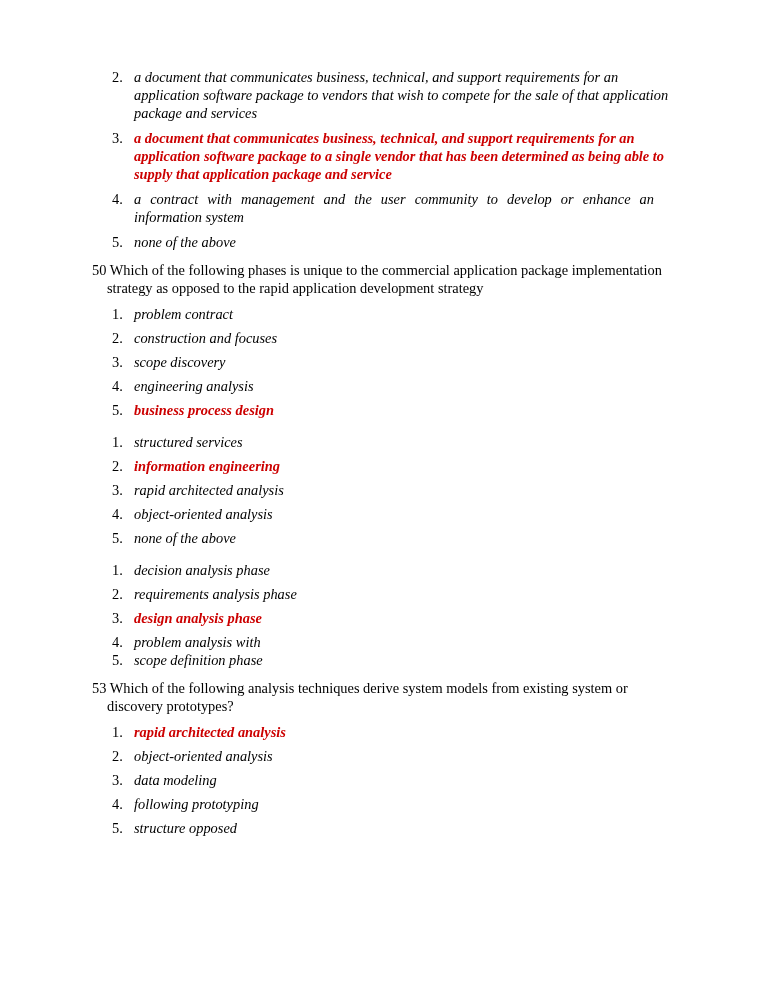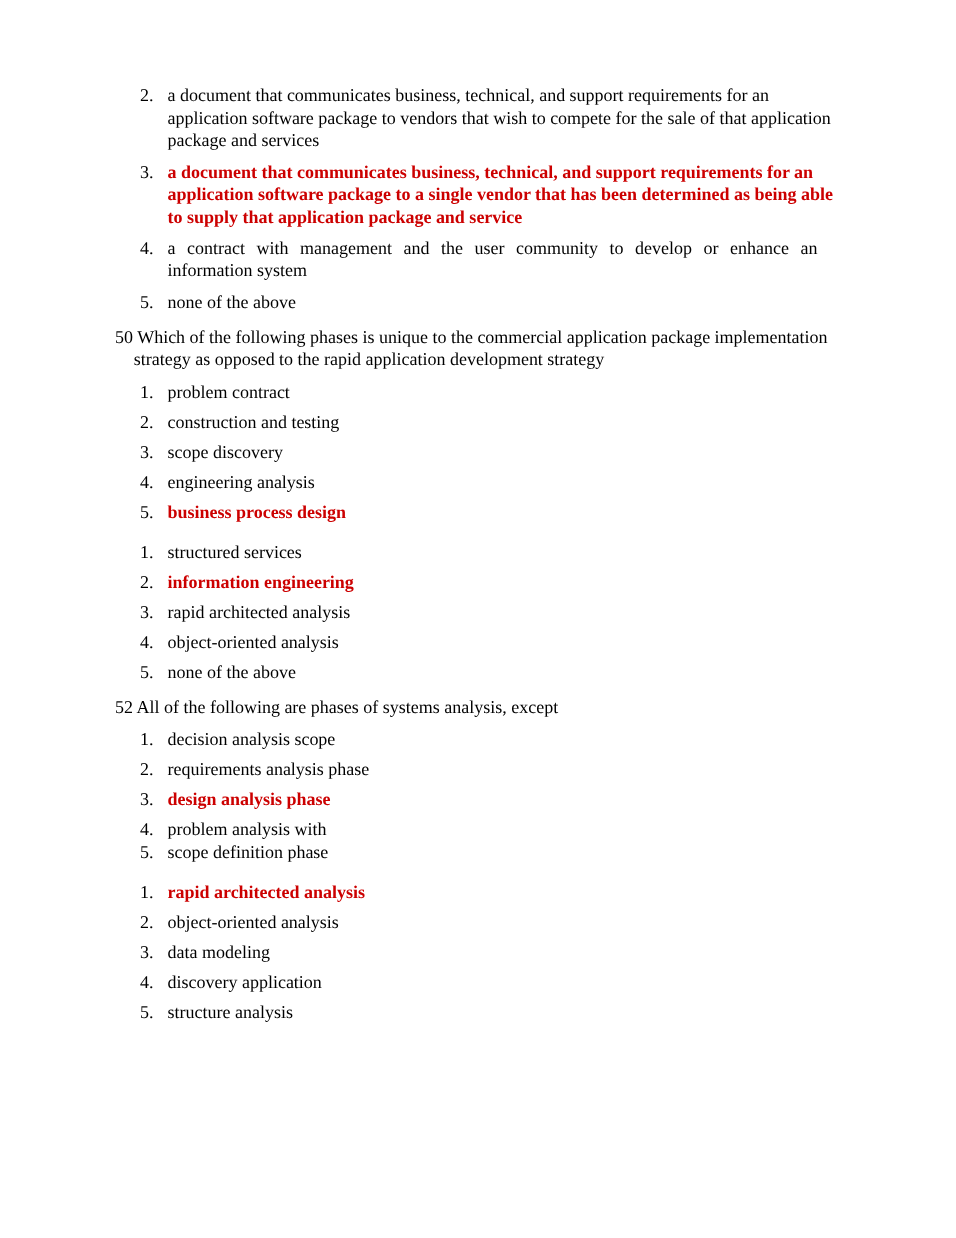--- a/index.html
+++ b/index.html
@@ -63,20 +63,21 @@
   }
   .opt .marker {
     position: absolute;
     left: 20px;
     top: 0;
     width: 22px;
     text-align: left;
   }
   .opt .otext {
     display: block;
+    font-style: italic;
   }
 
   
   .opt.tight {
     margin-bottom: 0;
   }
 
   
   .opt.justify .otext {
     text-align: justify;
@@ -142,21 +143,21 @@
   <div class="question-block">
     <p class="q-stem"><span class="q-num">50</span> <span>Which of the following phases is unique to the commercial application package implementation strategy as opposed to the rapid application development strategy</span></p>
     <div class="gap-xs"></div>
     <ul class="options">
       <li class="opt">
         <span class="marker">1.</span>
         <span class="otext">problem contract</span>
       </li>
       <li class="opt">
         <span class="marker">2.</span>
-        <span class="otext">construction and testing</span>
+        <span class="otext">construction and focuses</span>
       </li>
       <li class="opt">
         <span class="marker">3.</span>
         <span class="otext">scope discovery</span>
       </li>
       <li class="opt">
         <span class="marker">4.</span>
         <span class="otext">engineering analysis</span>
       </li>
       <li class="opt answer">
@@ -190,26 +191,25 @@
       <li class="opt">
         <span class="marker">5.</span>
         <span class="otext">none of the above</span>
       </li>
     </ul>
   </div>
 
   <div class="gap-md"></div>
 
   <div class="question-block">
-    <p class="q-stem"><span class="q-num">52</span> <span>All of the following are phases of systems analysis, except</span></p>
-    <div class="gap-xs"></div>
-    <ul class="options">
-      <li class="opt">
-        <span class="marker">1.</span>
-        <span class="otext">decision analysis scope</span>
+    <div class="gap-xs"></div>
+    <ul class="options">
+      <li class="opt">
+        <span class="marker">1.</span>
+        <span class="otext">decision analysis phase</span>
       </li>
       <li class="opt">
         <span class="marker">2.</span>
         <span class="otext">requirements analysis phase</span>
       </li>
       <li class="opt answer">
         <span class="marker">3.</span>
         <span class="otext">design analysis phase</span>
       </li>
       <li class="opt tight">
@@ -219,38 +219,39 @@
       <li class="opt">
         <span class="marker">5.</span>
         <span class="otext">scope definition phase</span>
       </li>
     </ul>
   </div>
 
   <div class="gap-md"></div>
 
   <div class="question-block">
+    <p class="q-stem"><span class="q-num">53</span> <span>Which of the following analysis techniques derive system models from existing system or discovery prototypes?</span></p>
     <div class="gap-xs"></div>
     <ul class="options">
       <li class="opt answer">
         <span class="marker">1.</span>
         <span class="otext">rapid architected analysis</span>
       </li>
       <li class="opt">
         <span class="marker">2.</span>
         <span class="otext">object-oriented analysis</span>
       </li>
       <li class="opt">
         <span class="marker">3.</span>
         <span class="otext">data modeling</span>
       </li>
       <li class="opt">
         <span class="marker">4.</span>
-        <span class="otext">discovery application</span>
-      </li>
-      <li class="opt">
-        <span class="marker">5.</span>
-        <span class="otext">structure analysis</span>
+        <span class="otext">following prototyping</span>
+      </li>
+      <li class="opt">
+        <span class="marker">5.</span>
+        <span class="otext">structure opposed</span>
       </li>
     </ul>
   </div>
 
 </div>
 
 </body></html>

